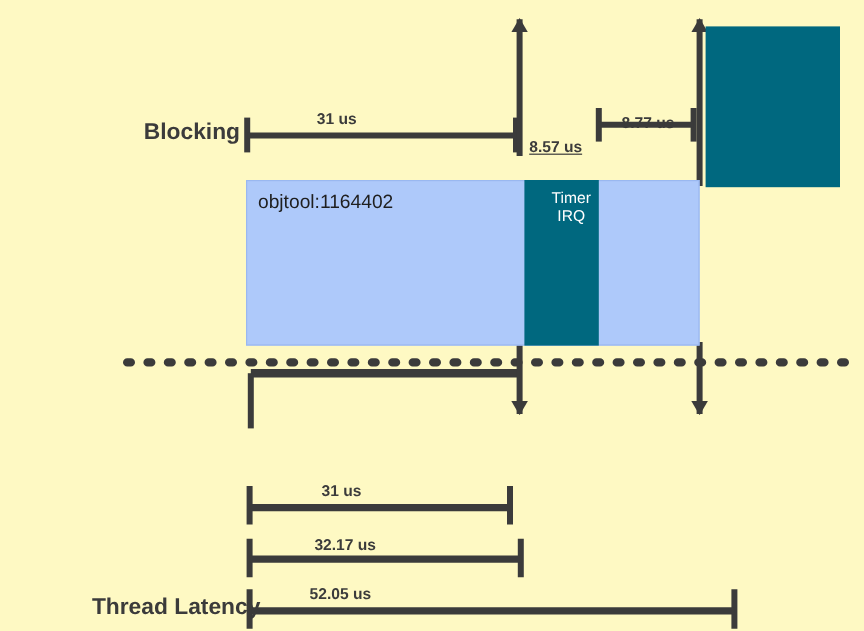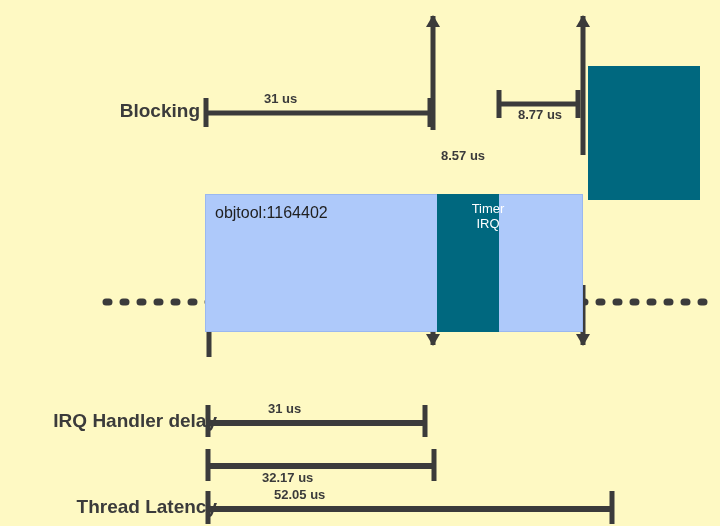--- a/index.html
+++ b/index.html
@@ -31,21 +31,20 @@
     color: #3b3b3b;
     font-size: 13px;
     font-weight: 700;
     white-space: nowrap;
     line-height: 1;
     text-align: center;
   }
   .block {
     position: absolute;
     box-sizing: border-box;
-    margin-top: 44px;
   }
   .block-label {
     position: absolute;
     white-space: pre-line;
     line-height: 1.15;
   }
   .svg-layer {
     position: absolute;
     left: 0;
     top: 0;
@@ -122,38 +121,37 @@
       <line x1="208" y1="491" x2="208" y2="524" stroke="#3b3b3b" stroke-width="5"></line>
       <line x1="612" y1="491" x2="612" y2="524" stroke="#3b3b3b" stroke-width="5"></line>
       <line x1="208" y1="509" x2="612" y2="509" stroke="#3b3b3b" stroke-width="6"></line>
     </g>
   </svg>
 
   <div class="lbl" style="right:520px; top:101px;">Blocking</div>
 
   <div class="measure-text" style="left:264px; top:92px;">31 us</div>
 
-  <div class="measure-text" style="left:518px; top:108px;">8.77 us</div>
+  <div class="measure-text" style="left:518px; top:96px;">8.77 us</div>
 
-  <div class="measure-text" style="left:441px; top:149px;">8.57 us</div>
+  <div class="measure-text" style="left:441px; top:116px;text-decoration:underline;">8.57 us</div>
 
   <div class="block" style="left:205px; top:150px; width:378px; height:138px; background:#aec9fa; border:1px solid #9ab8f0;">
     <div class="block-label" style="left:9px; top:9px; color:#1f1f1f; font-size:16px;">objtool:1164402</div>
   </div>
 
   <div class="block" style="left:437px; top:150px; width:62px; height:138px; background:#00687f;">
-    <div class="block-label" style="left:12px; top:8px; width:78px; text-align:center; color:#ffffff; font-size:13px;">Timer
+    <div class="block-label" style="left:0px; top:8px; width:78px; text-align:center; color:#ffffff; font-size:13px;">Timer
 IRQ</div>
   </div>
 
   <div class="block" style="left:588px; top:22px; width:112px; height:134px; background:#00687f;">
     <div class="block-label" style="left:0px; top:8px; width:112px; text-align:center; color:#ffffff; font-size:13px;"></div>
   </div>
 
-  <div class="lbl" style="right:503px; top:411px;">IRQ Handler delay</div>
   <div class="measure-text" style="left:268px; top:402px;">31 us</div>
 
-  <div class="measure-text" style="left:262px; top:447px;margin-top:24px;">32.17 us</div>
+  <div class="measure-text" style="left:262px; top:447px;">32.17 us</div>
 
   <div class="lbl" style="right:503px; top:497px;">Thread Latency</div>
-  <div class="measure-text" style="left:258px; top:488px;margin-left:16px;">52.05 us</div>
+  <div class="measure-text" style="left:258px; top:488px;">52.05 us</div>
 
 </div>
 
 </body></html>

